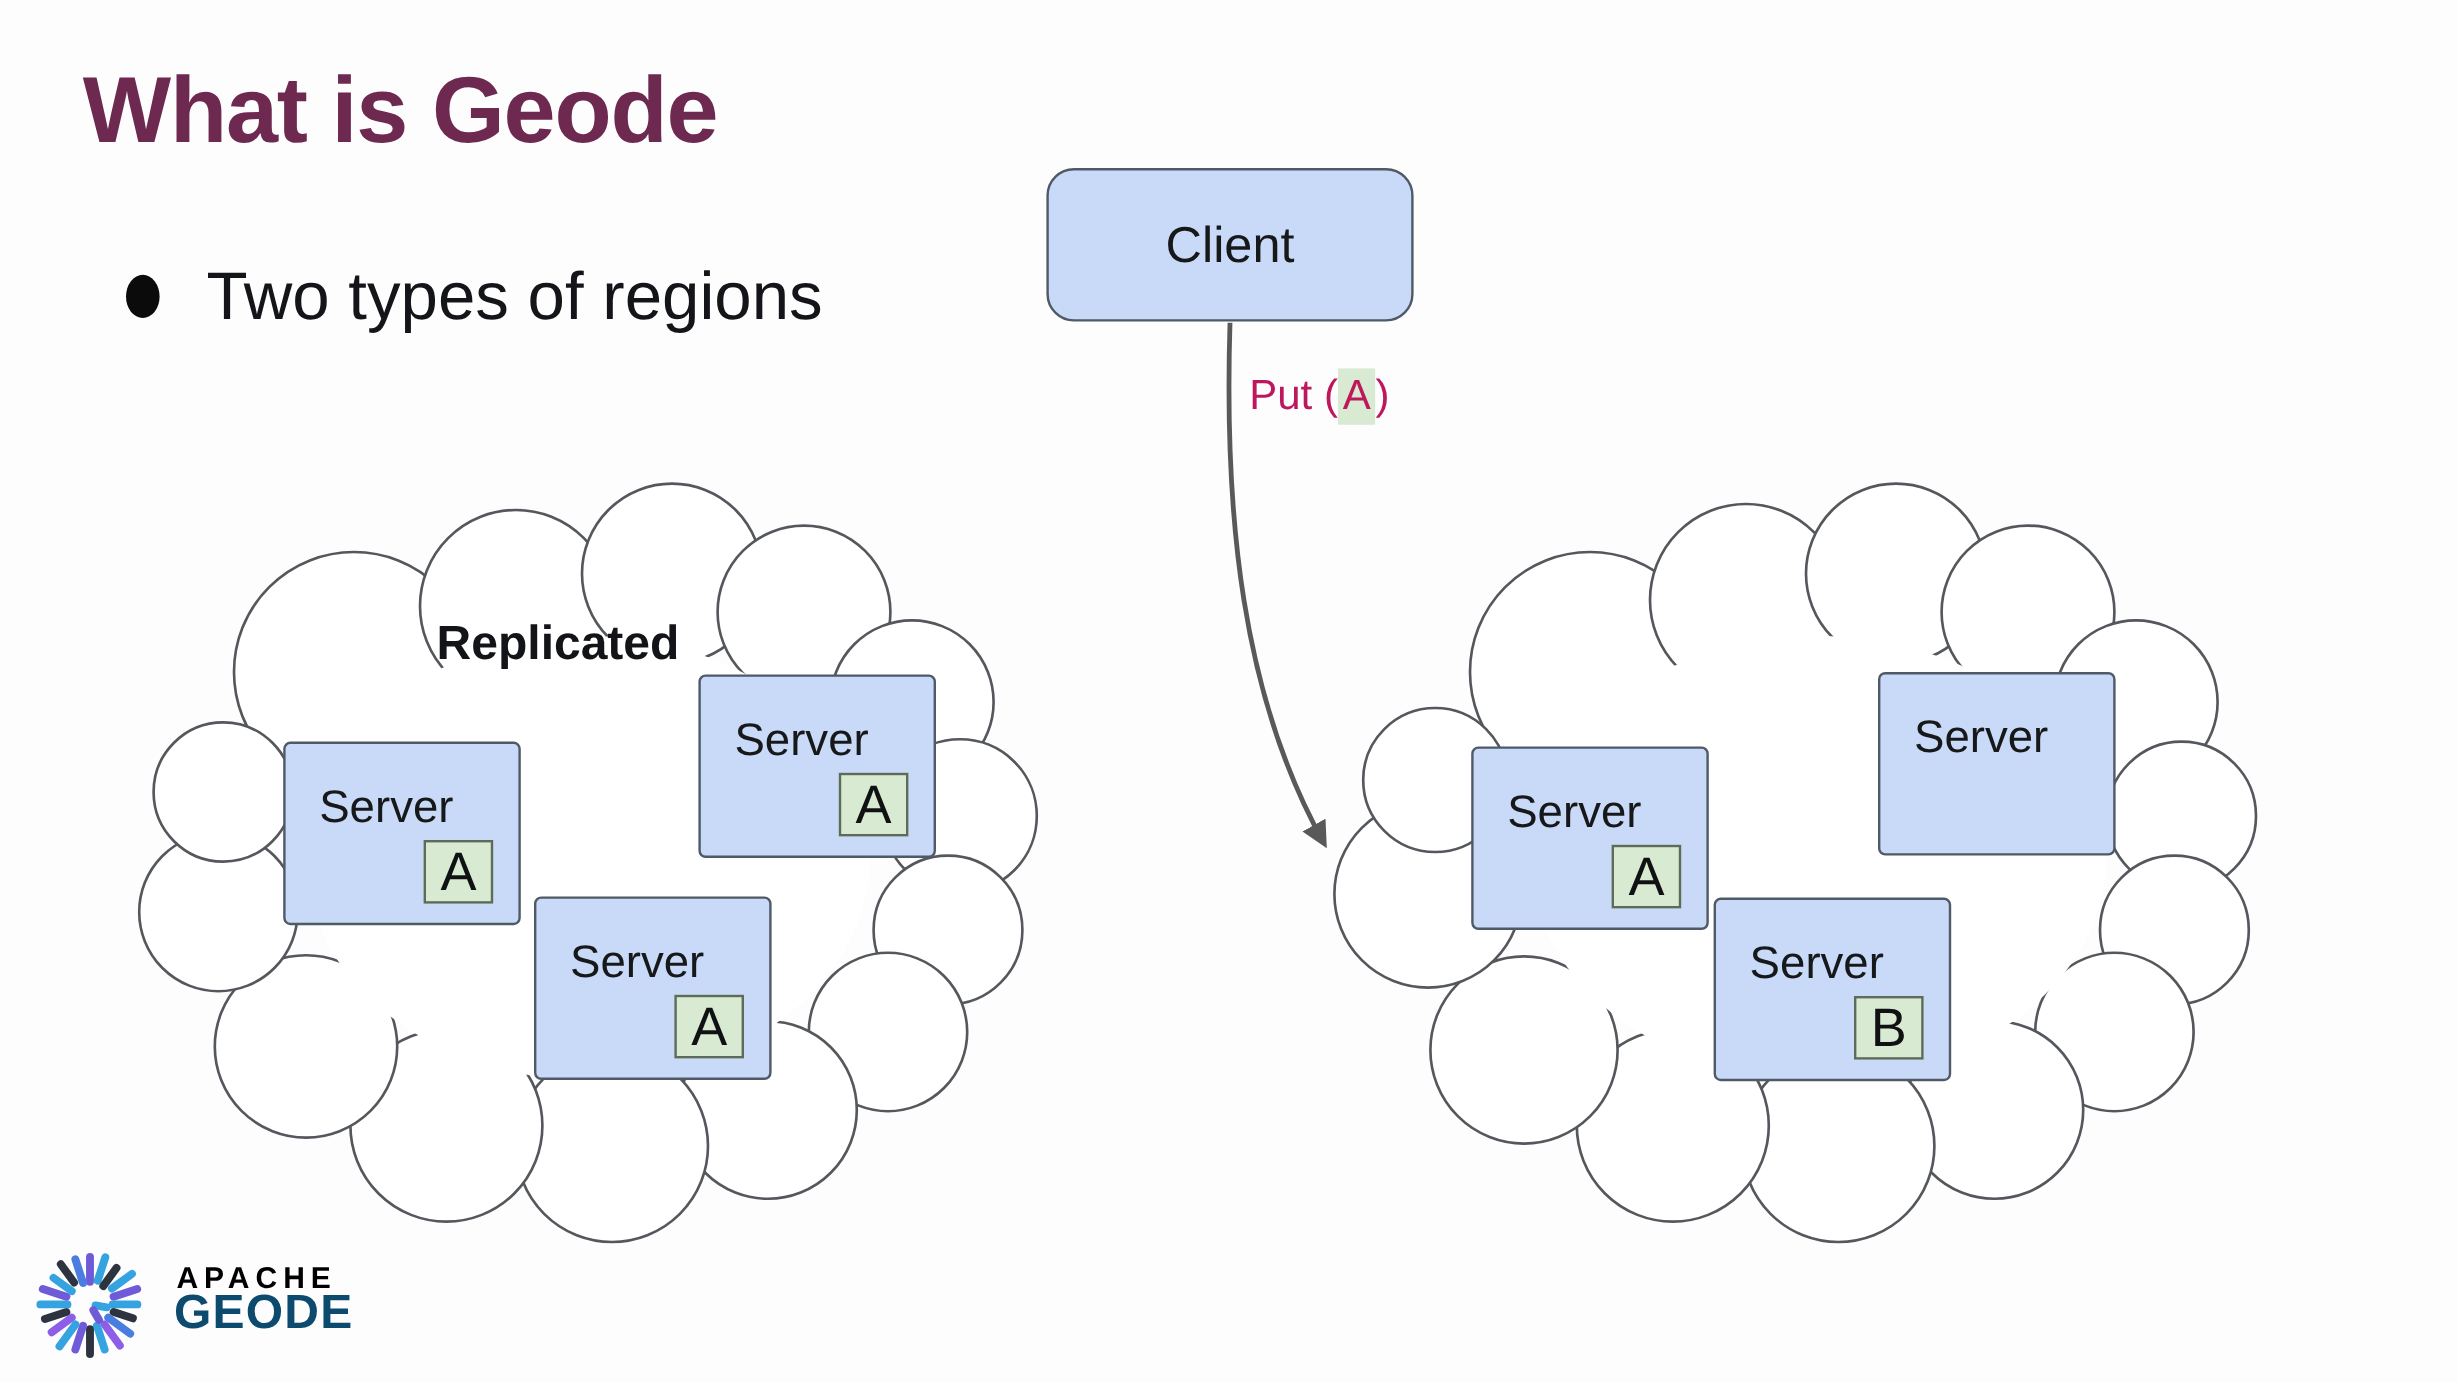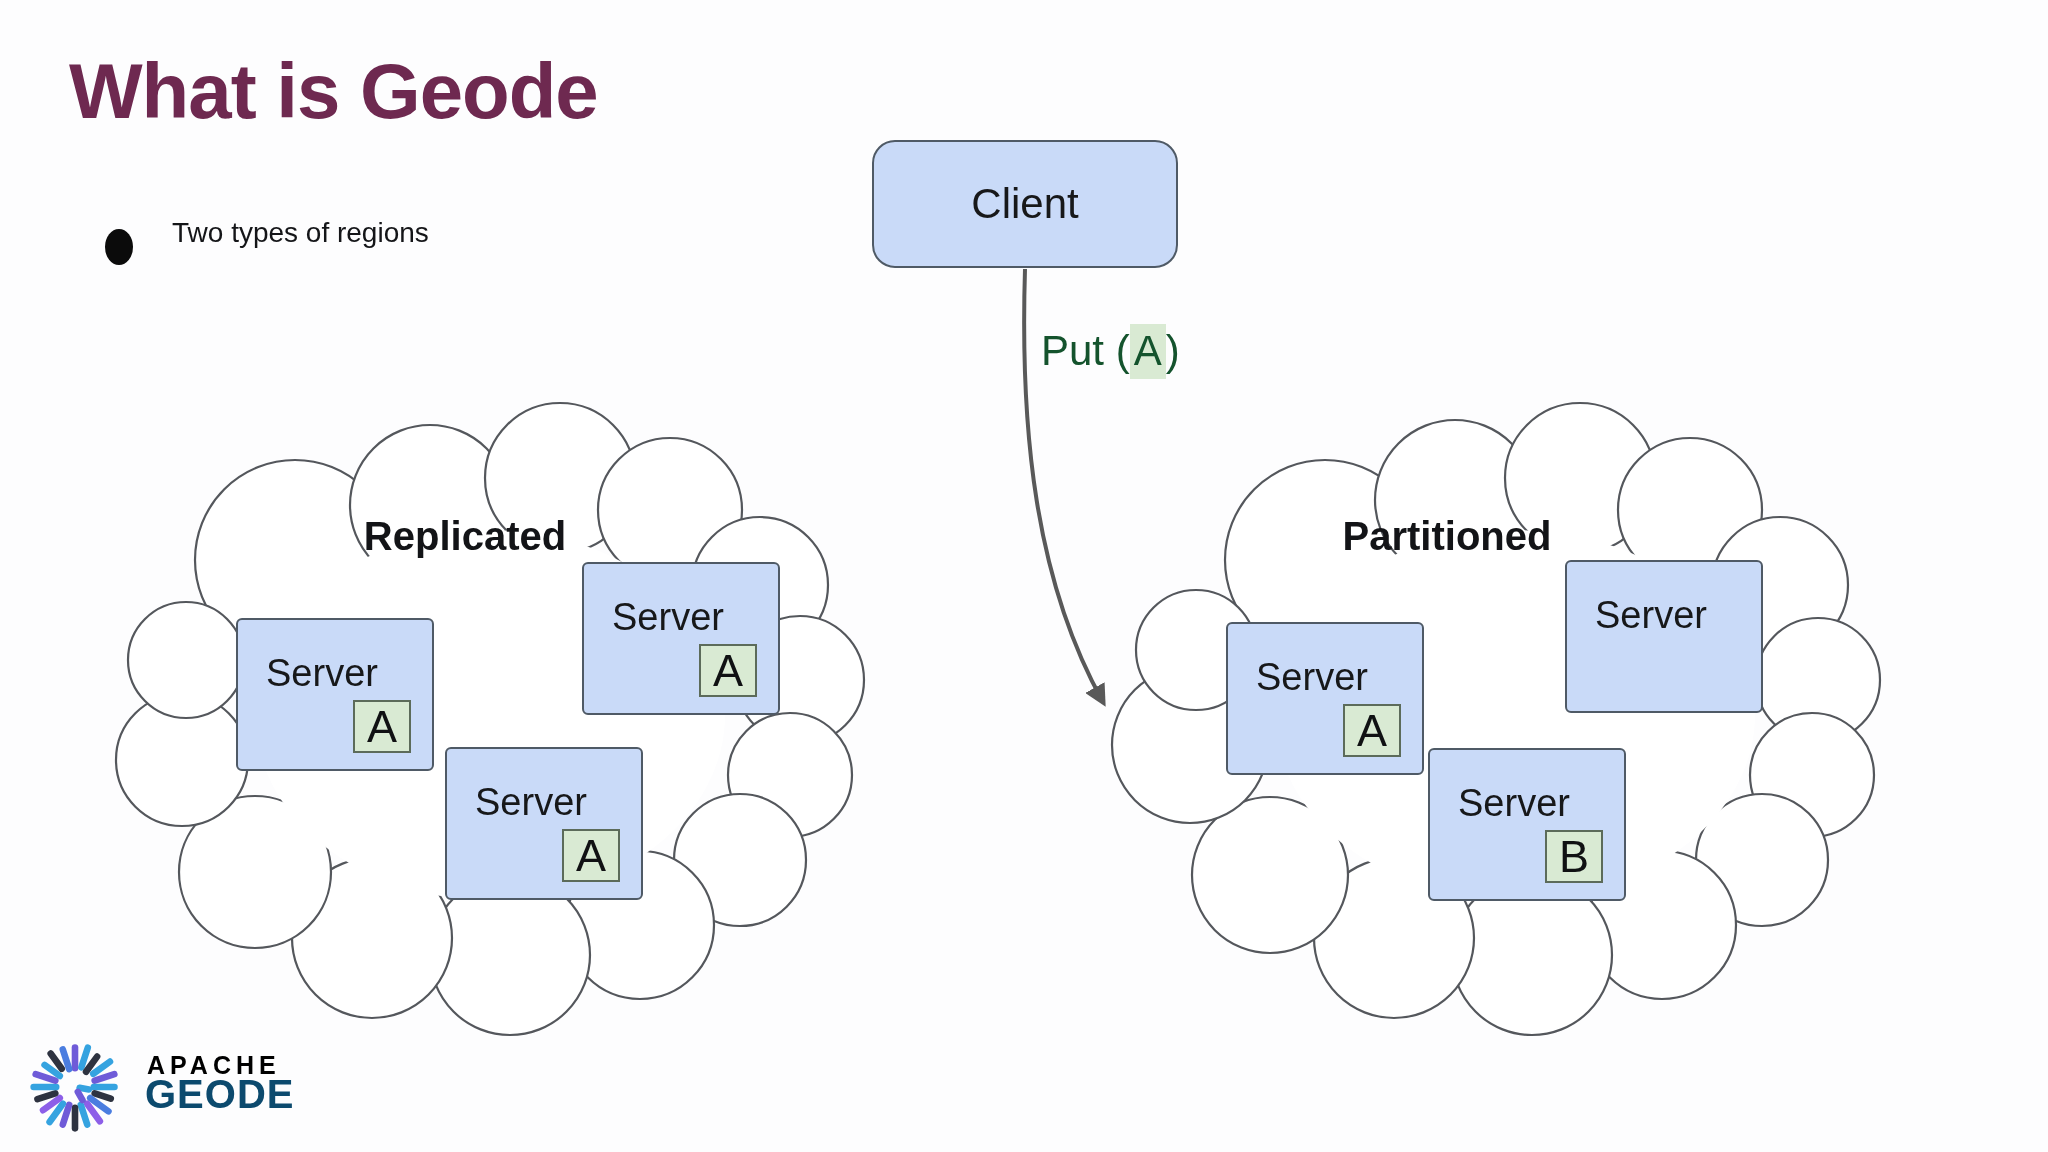--- a/index.html
+++ b/index.html
@@ -15,21 +15,21 @@
     left:69px; top:52px; margin:0;
     font-size:78px; font-weight:700; letter-spacing:-1px;
     color:#6e2950; line-height:1;
   }
   
   .bullet-dot{
     left:105px; top:229px; width:28px; height:36px;
     background:#0b0b0b; border-radius:50%;
   }
   .bullet-text{
-    left:172px; top:219px; font-size:28px; line-height:1; color:#141518;
+    left:172px; top:219px; font-size:56px; line-height:1; color:#141518;
   }
   
   svg.diagram{left:0; top:0; width:2048px; height:1152px;}
   .cloud-circle{fill:#ffffff; stroke:#54575c; stroke-width:2.2;}
   .cloud-cover{fill:#ffffff; stroke:none;}
   .arrow-path{fill:none; stroke:#595959; stroke-width:4;}
   
   .node{
     background:#c9daf8;
     border:2.5px solid #4f5a66;
@@ -54,21 +54,21 @@
   }
   
   .region-label{
     width:280px; text-align:center; font-size:40px; font-weight:700;
     line-height:1; color:#131417;
   }
   .label-replicated{left:325px; top:516px;}
   .label-partitioned{left:1307px; top:516px;}
   
   .put-label{
-    left:1041px; top:327px; font-size:42px; line-height:1.15; color:#14532d;
+    left:1041px; top:310px; font-size:35px; line-height:1.15; color:#be185d;
     white-space:nowrap;
   }
   .put-key{background:#d9ead3; padding:3px 4px 5px 4px;}
   
   .logo-burst{left:28px; top:1040px;}
   .logo-brand{
     left:147px; top:1053px; font-size:25px; font-weight:700;
     letter-spacing:5px; color:#000000; line-height:1;
   }
   .logo-product{
@@ -134,21 +134,20 @@
 
   <div class="abs node client">
     <span>Client</span>
   </div>
 
   <div class="abs put-label">
     <span>Put (</span><span class="put-key">A</span><span>)</span>
   </div>
 
   <div class="abs region-label label-replicated">Replicated</div>
-  <div class="abs region-label label-partitioned">Partitioned</div>
 
   <div class="abs node server" style="left:236px;top:618px">
     <div class="server-label">Server</div>
     <div class="chip">A</div>
   </div>
   <div class="abs node server" style="left:582px;top:562px">
     <div class="server-label">Server</div>
     <div class="chip">A</div>
   </div>
   <div class="abs node server" style="left:445px;top:747px">

